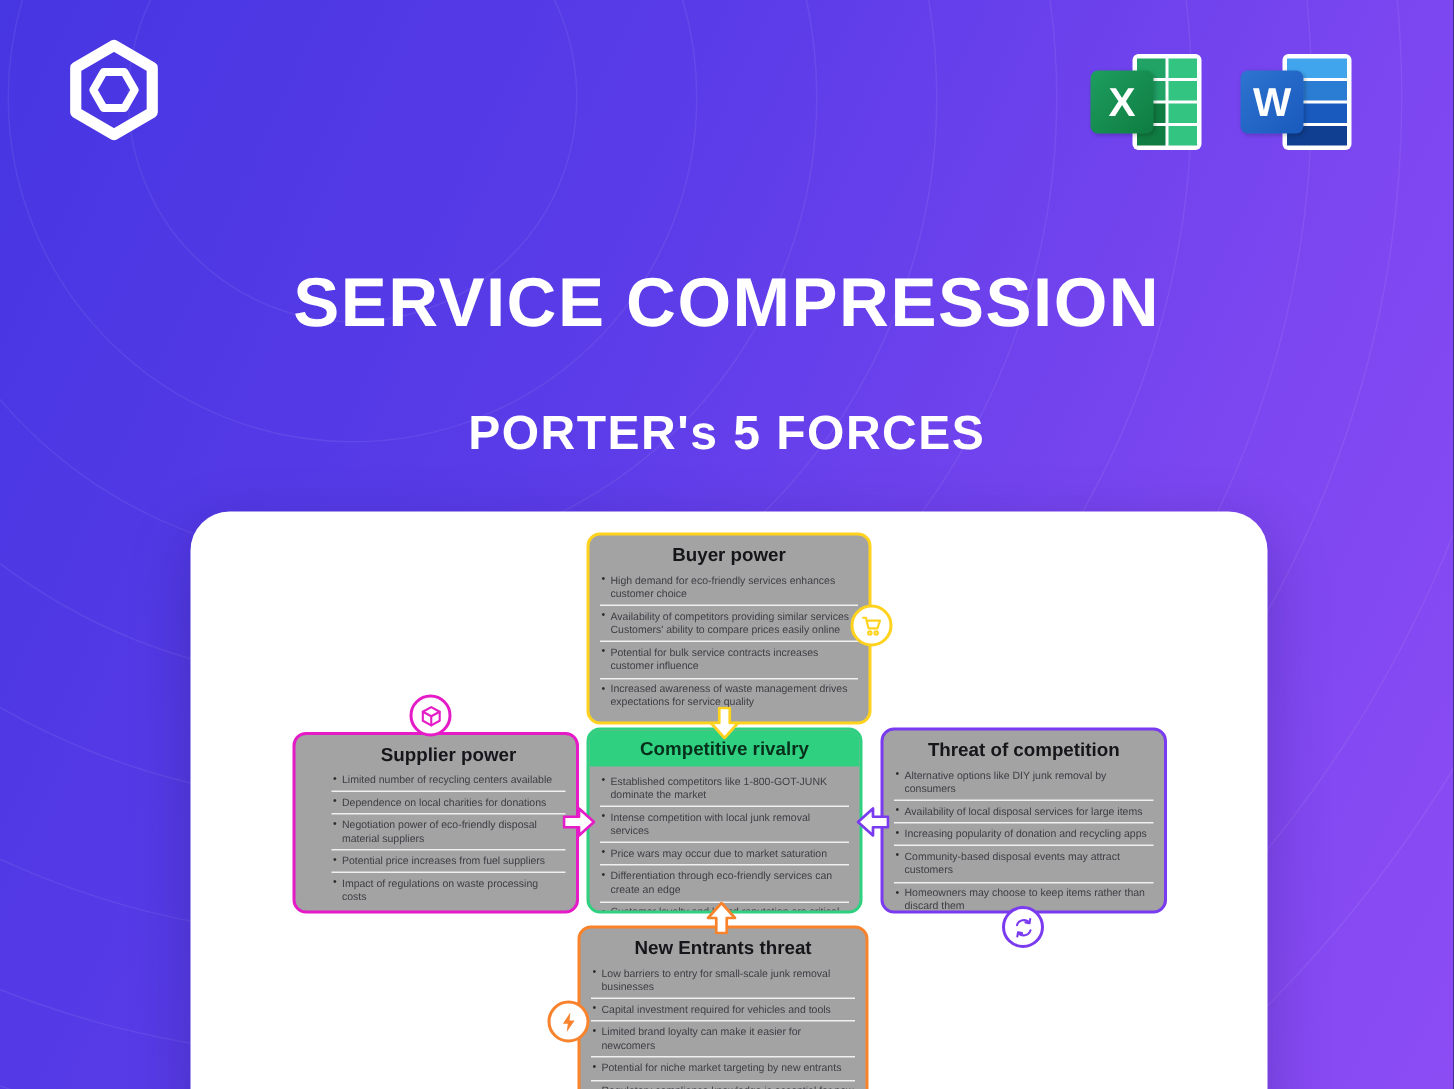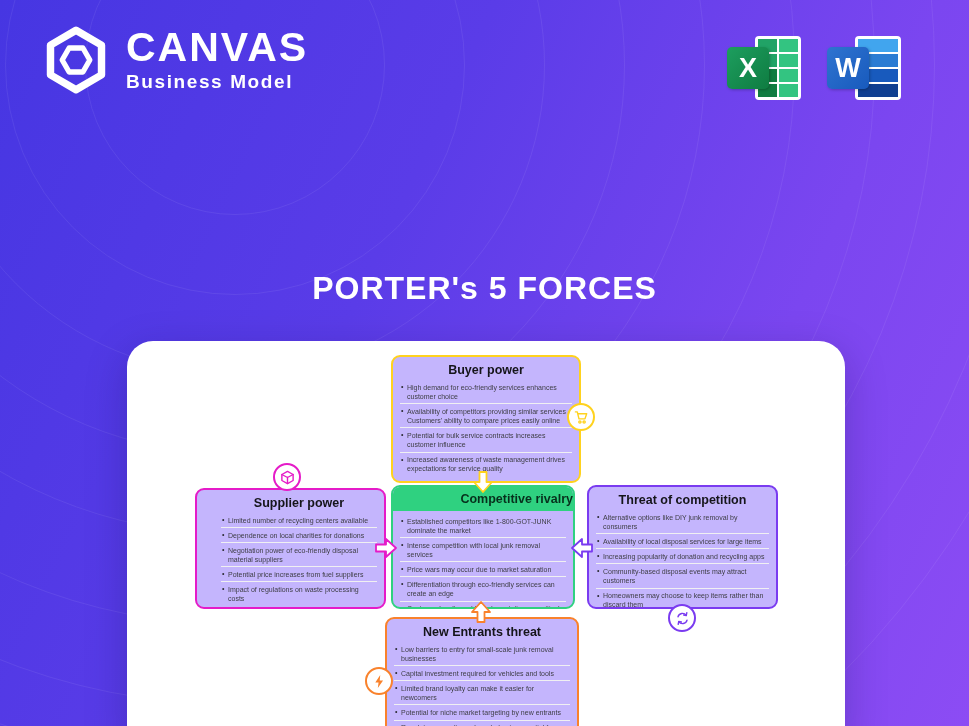--- a/index.html
+++ b/index.html
@@ -54,21 +54,21 @@
   
   .card {
     position: absolute; left: 127px; top: 341px; width: 718px; height: 400px;
     background: #ffffff; border-radius: 26px 26px 0 0;
     box-shadow: 0 12px 40px rgba(20,10,80,0.25);
     z-index: 2;
   }
 
   
   .force-box {
-    position: absolute; background: #c4b5fd;
+    position: absolute; background: #a3a3a3;
     border: 2px solid var(--accent, #ccc);
     border-radius: 9px; padding: 5px 7px 3px;
     overflow: hidden; z-index: 2;
   }
   .force-box h3 { font-size: 12.5px; font-weight: 700; color: #15151a; text-align: center; margin: 1px 0 3px; }
   .force-box ul { list-style: none; }
   .force-box li {
     position: relative; font-size: 7px; line-height: 1.3; color: #3d3d44;
     padding: 2.5px 0 2.5px 7px; border-bottom: 1px solid #f0f0f2;
   }
@@ -76,21 +76,21 @@
   .force-box li::before { content: "•"; position: absolute; left: 1px; top: 2px; font-size: 7px; color: #2c2c33; }
 
   .force-box.buyer        { left: 264px; top: 14px;  width: 190px; height: 128px; }
   .force-box.supplier     { left: 68px;  top: 147px; width: 191px; height: 121px; padding-left: 24px; }
   .force-box.rivalry      { left: 264px; top: 144px; width: 184px; height: 124px; }
   .force-box.substitution { left: 460px; top: 144px; width: 191px; height: 124px; }
   .force-box.entrants     { left: 258px; top: 276px; width: 194px; height: 130px; }
 
   .force-box.rivalry h3 {
     background: var(--accent); color: #07301c;
-    margin: -5px -7px 3px; padding: 5px 0; border-radius: 6px 6px 0 0; text-align: right;
+    margin: -5px -7px 3px; padding: 5px 0; border-radius: 6px 6px 0 0;
   }
 
   
   .arrow { position: absolute; width: 22px; height: 22px; z-index: 4; }
   .arrow svg { width: 100%; height: 100%; display: block; }
   .arrow polygon { fill: #ffffff; stroke: var(--accent); stroke-width: 1.8; stroke-linejoin: round; }
   .arrow.down { transform: rotate(90deg); }
   .arrow.left { transform: rotate(180deg); }
   .arrow.up   { transform: rotate(-90deg); }
   .arrow.a-buyer        { left: 345px; top: 130px; }
@@ -127,24 +127,20 @@
     <div class="ring" style="left:-465px;top:-635px; width:1400px; height:1400px;"></div>
     <div class="ring" style="left:-555px;top:-725px; width:1580px; height:1580px;"></div>
     <div class="ring" style="left:-625px;top:-795px; width:1720px; height:1720px;"></div>
   </div>
 
   <div class="logo">
     <svg viewBox="0 0 64 64" aria-hidden="true">
       <polygon points="32,4 56,18 56,46 32,60 8,46 8,18" fill="none" stroke="#ffffff" stroke-width="7" stroke-linejoin="round"></polygon>
       <polygon points="19,32 25.5,20.7 38.5,20.7 45,32 38.5,43.3 25.5,43.3" fill="none" stroke="#ffffff" stroke-width="5" stroke-linejoin="round"></polygon>
     </svg>
-    <div class="logo-text">
-      <div class="logo-title">CANVAS</div>
-      <div class="logo-sub">Business Model</div>
-    </div>
   </div>
 
   <div class="office excel">
     <div class="sheet">
       <div class="cell"></div>
         <div class="cell"></div>
         <div class="cell"></div>
         <div class="cell"></div>
       <div class="cell"></div>
         <div class="cell"></div>
@@ -156,20 +152,21 @@
   <div class="office word">
     <div class="sheet">
       <div class="cell"></div>
         <div class="cell"></div>
         <div class="cell"></div>
         <div class="cell"></div>
     </div>
     <div class="tile">W</div>
   </div>
 
+  <div class="main-title">SERVICE COMPRESSION</div>
   <div class="sub-title">PORTER's 5 FORCES</div>
 
   <div class="card">
 
     <section class="force-box buyer" style="--accent: #FFD21E;">
       <h3>Buyer power</h3>
       <ul>
 
       <li>High demand for eco-friendly services enhances customer choice</li>
           <li>Availability of competitors providing similar services  -  Customers' ability to compare prices easily online</li>

